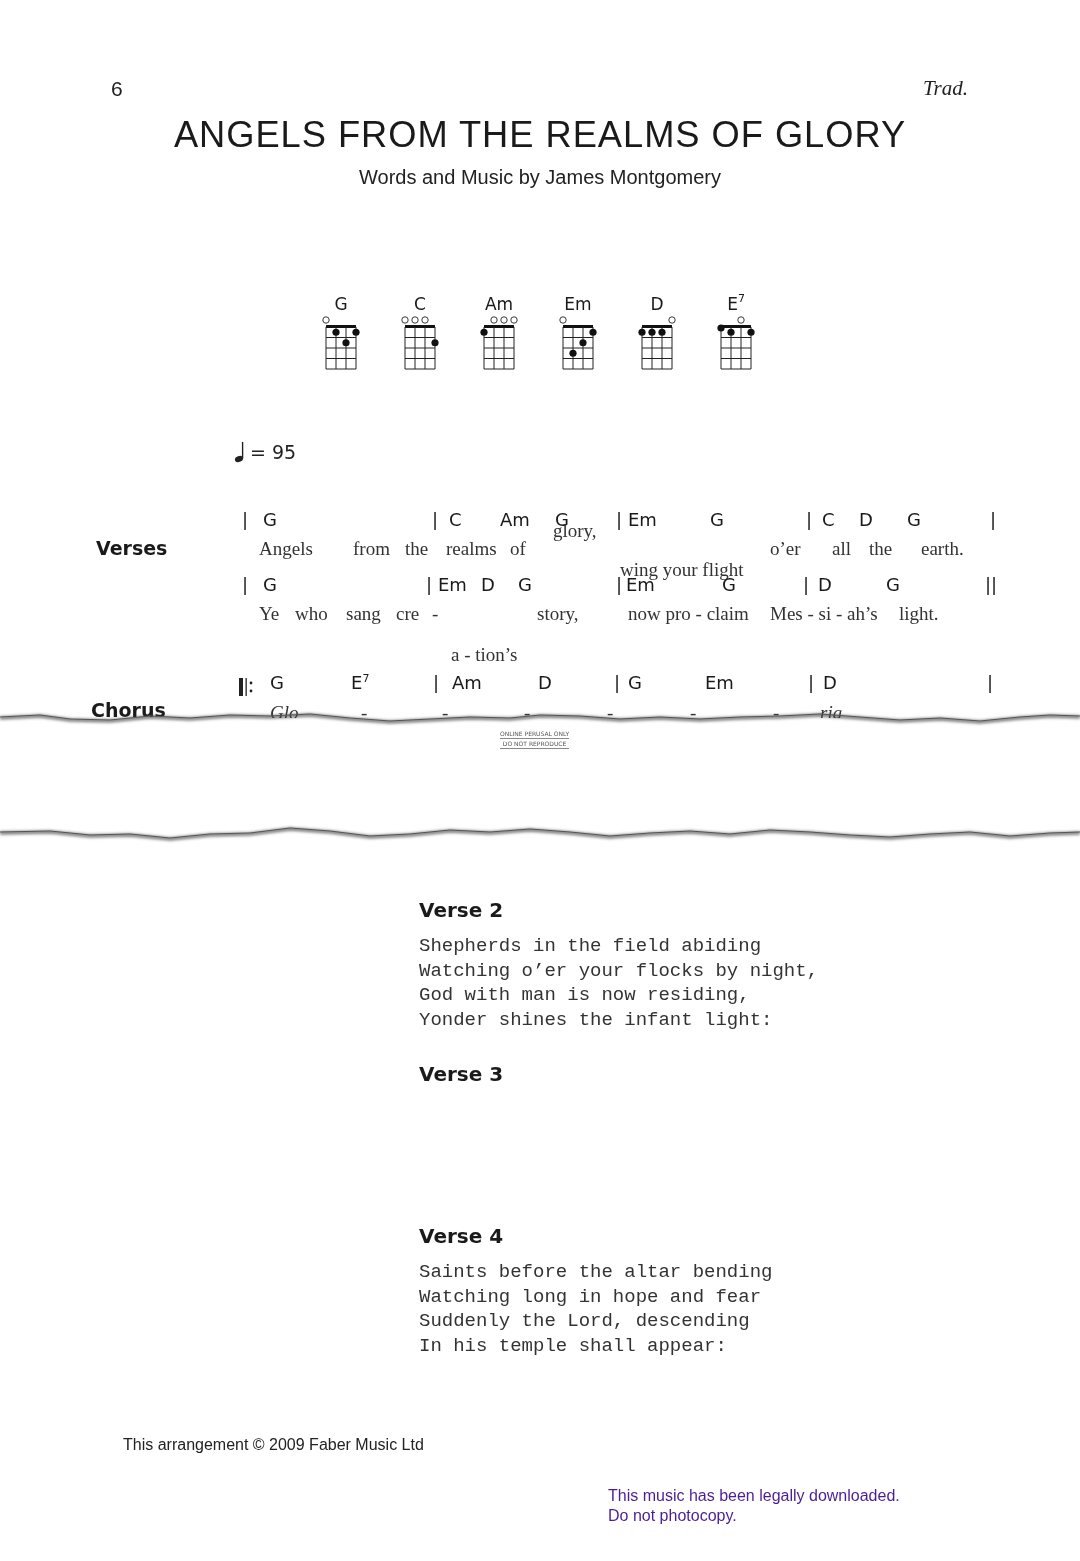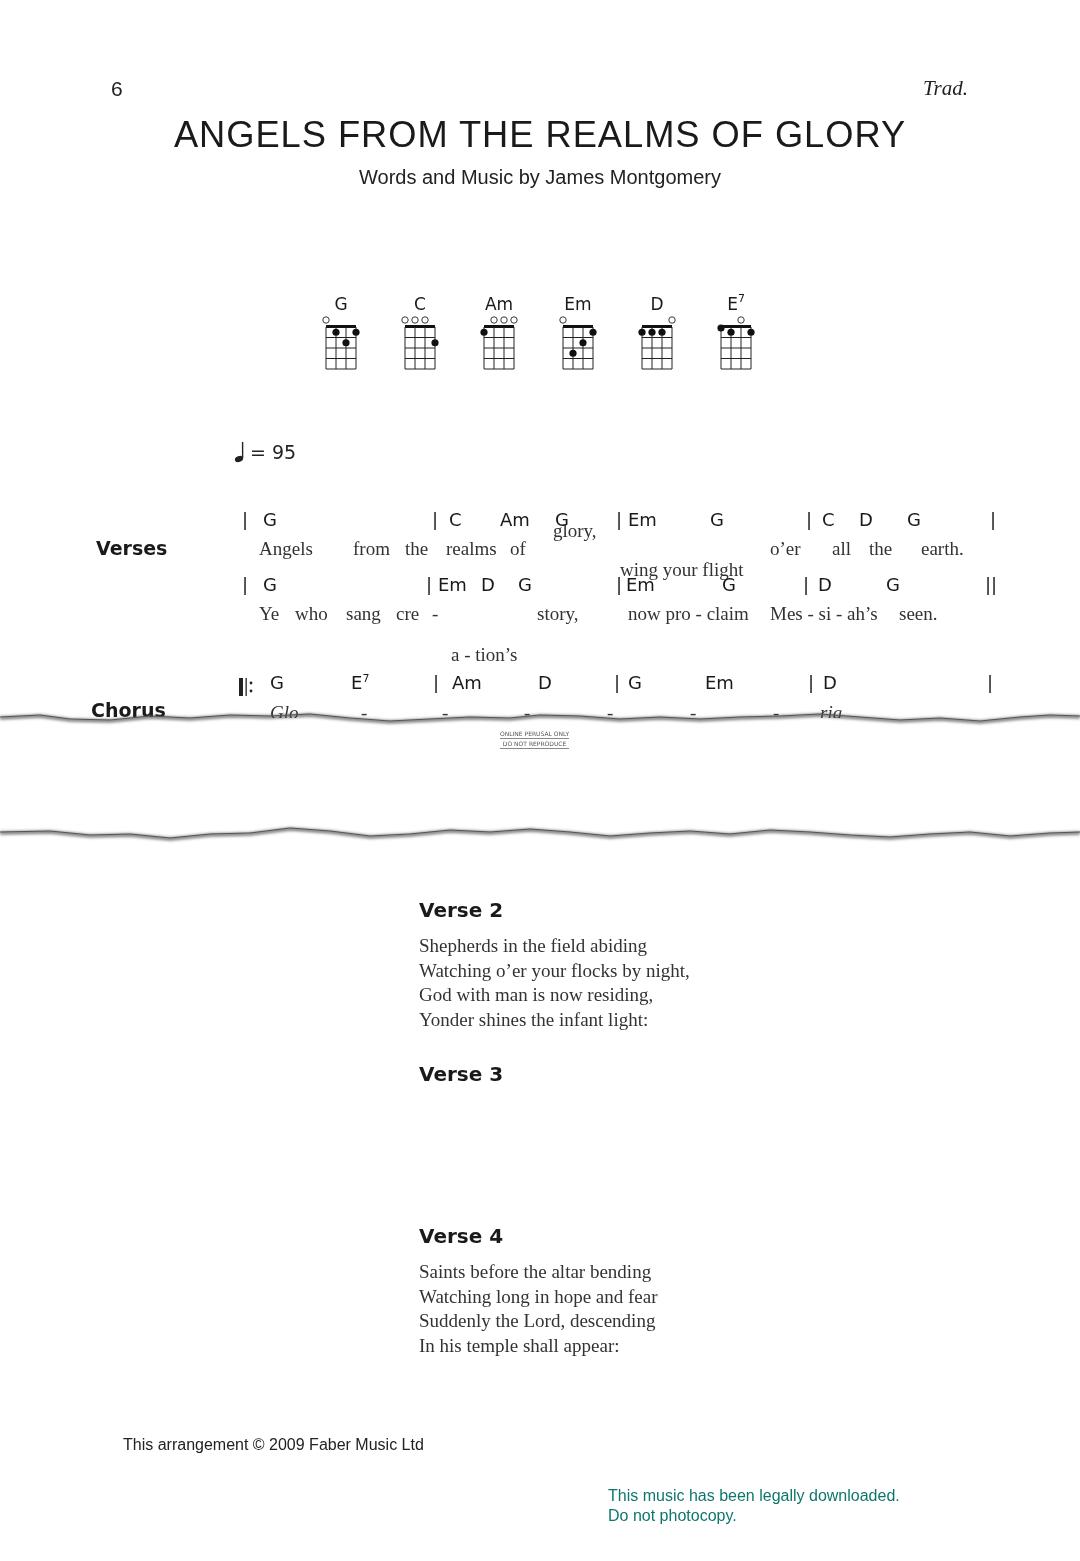--- a/index.html
+++ b/index.html
@@ -26,25 +26,25 @@
     
     #tear-top { position: absolute; left: 0; top: 705px; width: 1080px; height: 40px; }
     #tear-bottom { position: absolute; left: 0; top: 820px; width: 1080px; height: 40px; }
     #cover { position: absolute; left: 0; top: 718px; width: 1080px; height: 118px; background: #fff; }
 
     #watermark { left: 500px; top: 729px; font-family: "DejaVu Sans", sans-serif; font-size: 6px; color: #555; text-align: center; line-height: 9px; }
     #watermark span { display: block; border-bottom: 0.6px solid #888; }
 
     .verse-block { position: absolute; left: 419px; }
     .verse-heading { font-family: "DejaVu Sans", sans-serif; font-weight: bold; font-size: 20px; color: #1a1a1a; margin: 0 0 12px 0; }
-    .verse-lines { font-family: Liberation Serif, serif; font-size: 19px; line-height: 24.5px; color: #333; }
+    .verse-lines { font-family: Liberation Mono, monospace; font-size: 19px; line-height: 24.5px; color: #333; }
     .verse-lines div { white-space: nowrap; }
 
     #copyright { left: 123px; top: 1436px; font-size: 16px; font-family: "Liberation Sans", sans-serif; color: #222; }
-    #legal { left: 608px; top: 1486px; font-size: 16px; font-family: "Liberation Sans", sans-serif; color: #0f766e; line-height: 20px; }
+    #legal { left: 608px; top: 1486px; font-size: 16px; font-family: "Liberation Sans", sans-serif; color: #4c1d95; line-height: 20px; }
   </style>
 </head>
 <body>
 
 <div>
 
   <div id="page-number" class="abs">6</div>
   <div id="attribution" class="abs">Trad.</div>
   <div id="title" class="abs">ANGELS FROM THE REALMS OF GLORY</div>
   <div id="subtitle" class="abs">Words and Music by James Montgomery</div>
@@ -210,21 +210,21 @@
       <div class="item chord-line" style="left: 985px; top: 574px;">||</div>
       <div class="item lyric-line" style="left: 259px; top: 603px;">Ye</div>
       <div class="item lyric-line" style="left: 295px; top: 603px;">who</div>
       <div class="item lyric-line" style="left: 346px; top: 603px;">sang</div>
       <div class="item lyric-line" style="left: 396px; top: 603px;">cre</div>
       <div class="item lyric-line" style="left: 432px; top: 603px;">-</div>
       <div class="item lyric-line" style="left: 451px; top: 603px; margin-top: 41px;">a - tion’s</div>
       <div class="item lyric-line" style="left: 537px; top: 603px;">story,</div>
       <div class="item lyric-line" style="left: 628px; top: 603px;">now pro - claim</div>
       <div class="item lyric-line" style="left: 770px; top: 603px;">Mes - si - ah’s</div>
-      <div class="item lyric-line" style="left: 899px; top: 603px;">seen.</div>
+      <div class="item lyric-line" style="left: 899px; top: 603px;">light.</div>
     </div>
 
   <div class="abs section-label" style="left:91px; top:699px;">Chorus</div>
   <div class="abs" style="left:239px; top:676px; width:20px; height:22px;">
     <svg width="20" height="22" viewBox="0 0 20 22">
       <rect x="0" y="2" width="4" height="18" fill="#222"></rect>
       <rect x="6.5" y="2" width="1.3" height="18" fill="#222"></rect>
       <circle cx="12" cy="7" r="1.4" fill="#222"></circle>
       <circle cx="12" cy="15" r="1.4" fill="#222"></circle>
     </svg>

